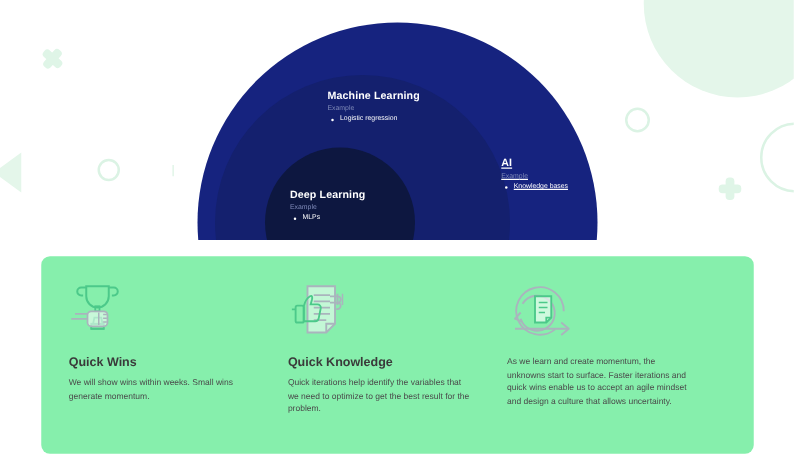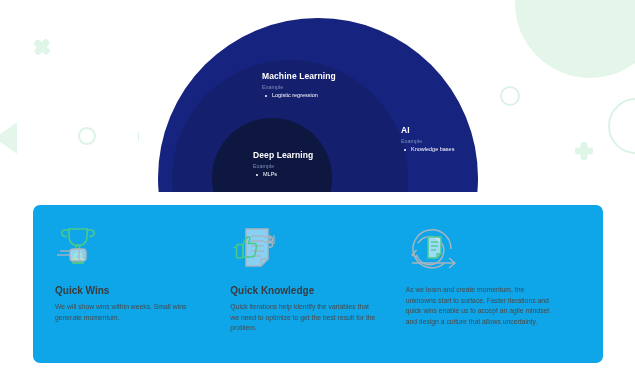--- a/index.html
+++ b/index.html
@@ -135,31 +135,31 @@
     content: "";
     position: absolute;
     left: 3px;
     top: 3px;
     width: 2px;
     height: 2px;
     background: #ffffff;
     border-radius: 50%;
   }
   .label-ml { left: 262px; top: 71px; }
-  .label-ai { left: 401px; top: 125px; }
-  .label-dl { left: 232px; top: 150px; margin-left: 21px; }
+  .label-ai { left: 401px; top: 125px; text-decoration: underline; }
+  .label-dl { left: 232px; top: 150px; }
 
   
   .card {
     position: absolute;
     left: 33px;
     top: 205px;
     width: 570px;
     height: 158px;
-    background: #0ea5e9;
+    background: #86efac;
     border-radius: 7px;
     z-index: 2;
   }
   .card-grid {
     display: flex;
     padding: 18px 22px 0 22px;
     gap: 0;
     box-sizing: border-box;
     height: 100%;
   }

